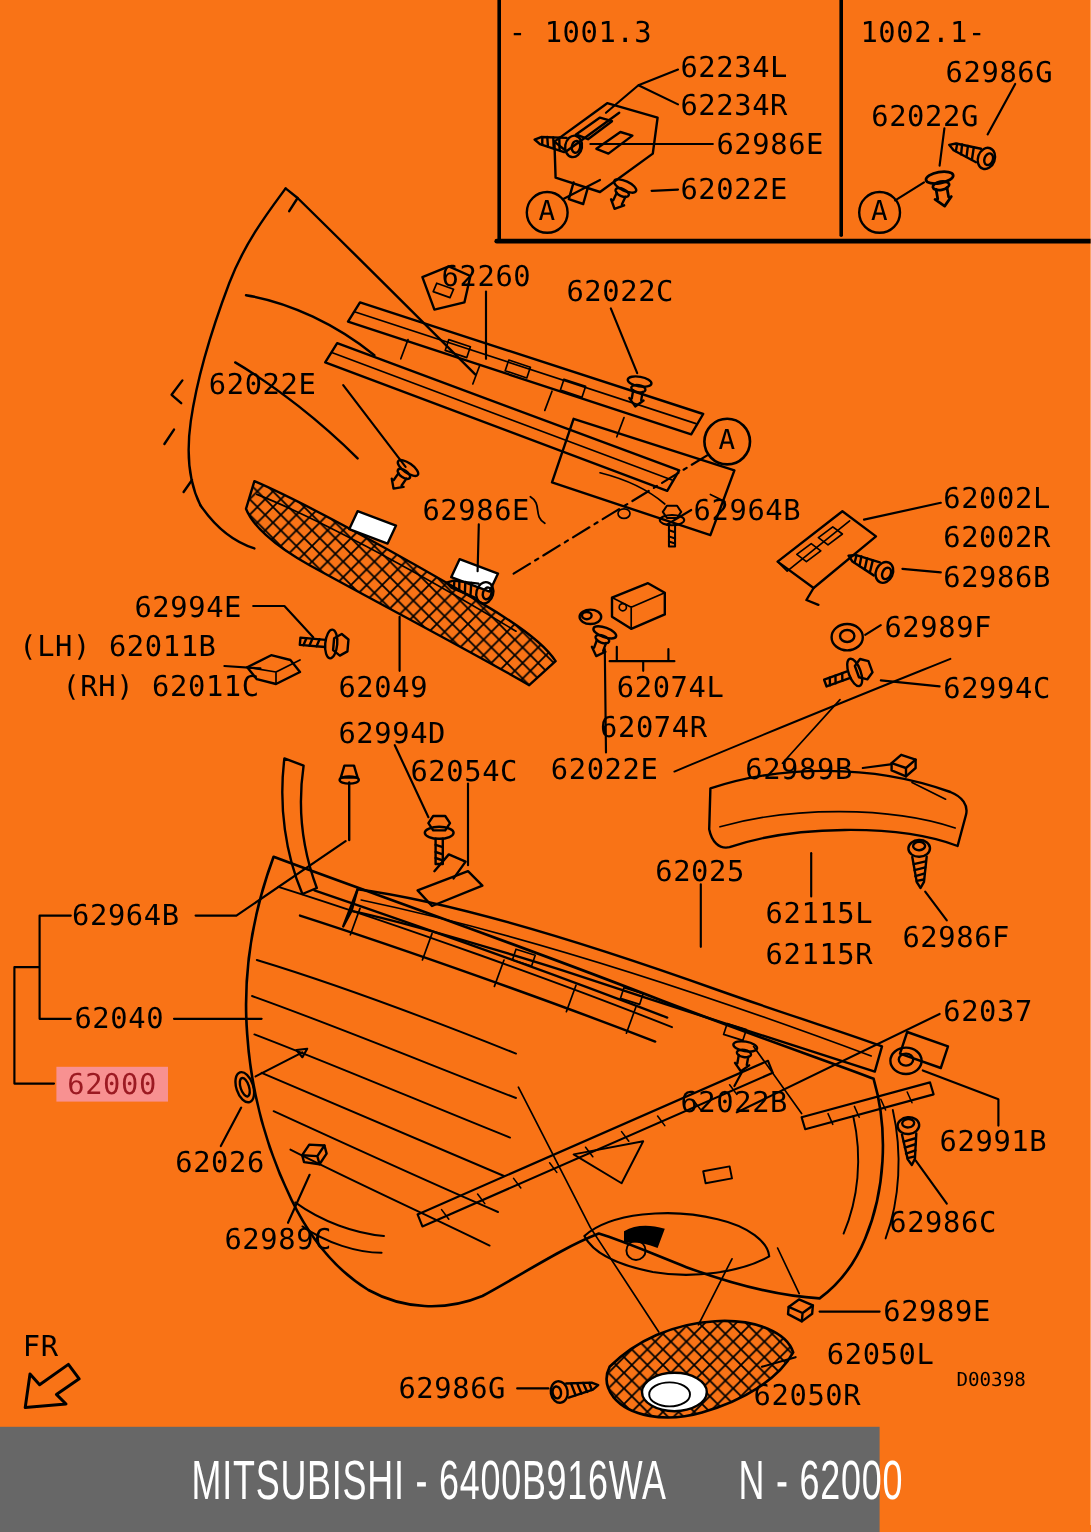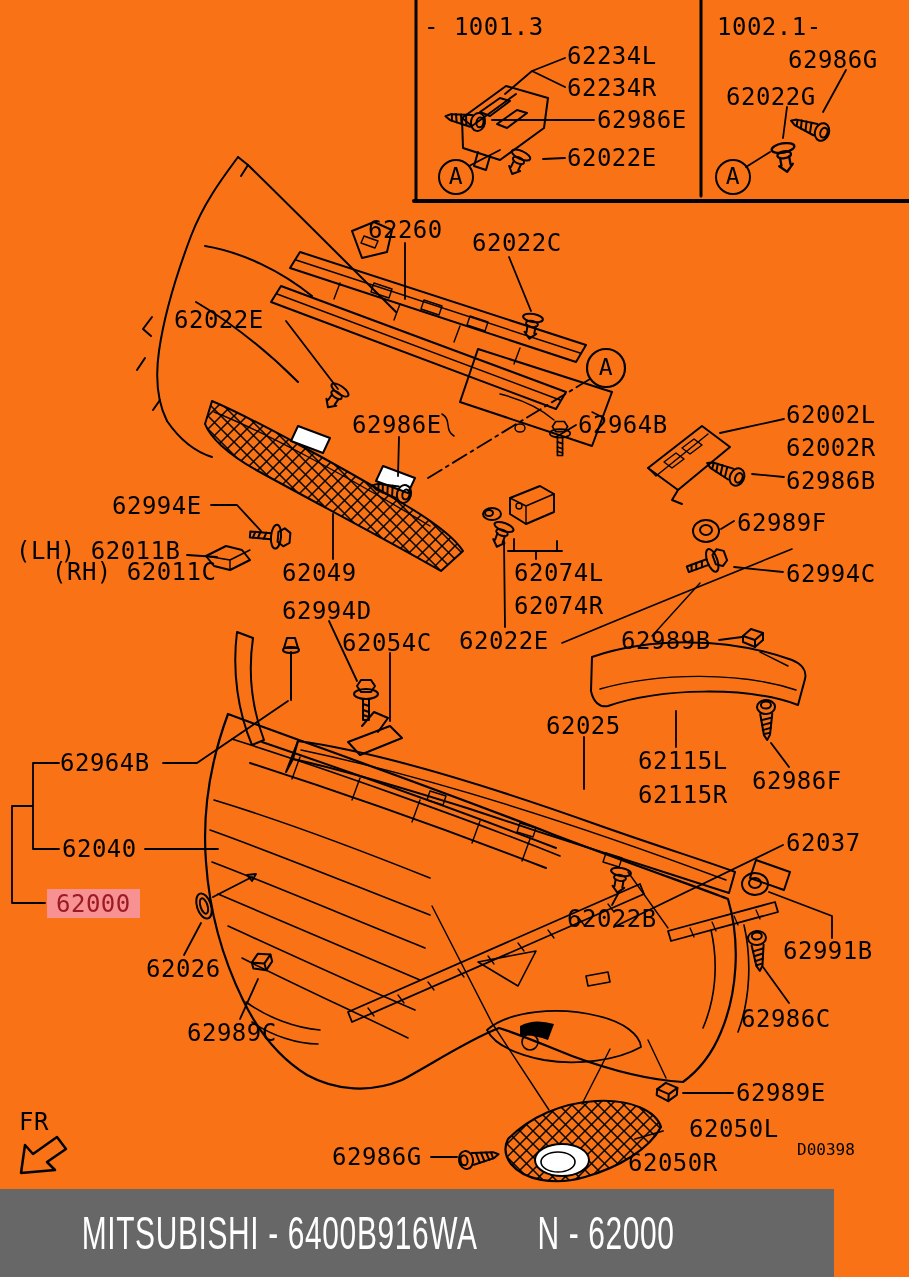--- a/index.html
+++ b/index.html
@@ -4,22 +4,22 @@
 <style>
   html,body{margin:0;padding:0;background:#fff}
   #stage{position:relative;width:909px;height:1277px;background:#f97316;overflow:hidden;
          font-family:"DejaVu Sans Mono",monospace}
   svg.art{position:absolute;left:0;top:0}
   .callout{position:absolute;font-size:24px;letter-spacing:.5px;line-height:1;
            color:#000;white-space:pre;font-family:"DejaVu Sans Mono",monospace}
   .callout.small{font-size:16px;letter-spacing:0}
   .callout.marker{font-size:23px;transform:translate(-50%,-52%)}
   .callout.highlight{background:#f89191;color:#9c1a22;padding:3px 9px 2px}
-  #footer{position:absolute;left:0;bottom:0;width:834px;height:88px;background:#676767;
-          display:flex;align-items:center;justify-content:flex-end}
+  #footer{position:absolute;left:0;bottom:0;width:733px;height:88px;background:#676767;
+          display:flex;align-items:center;justify-content:flex-start}
   #footer .ftext{display:flex;gap:92px;transform:scaleX(.65);color:#fff;
           font-family:"Liberation Sans",sans-serif;font-size:46px;letter-spacing:1px;white-space:nowrap}
 </style>
 </head>
 <body>
 
 <div id="stage">
 
 <svg class="art" width="909" height="1277" viewBox="0 0 909 1277" fill="none" stroke="#000" stroke-width="2" stroke-linecap="round" stroke-linejoin="round">
   <defs>
@@ -288,28 +288,28 @@
       <div class="callout" style="left: 472px; top: 231px;">62022C</div>
       <div class="callout" style="left: 174px; top: 308px;">62022E</div>
       <div class="callout" style="left: 352px; top: 413px;">62986E</div>
       <div class="callout" style="left: 578px; top: 413px;">62964B</div>
       <div class="callout" style="left: 786px; top: 403px;">62002L</div>
       <div class="callout" style="left: 786px; top: 436px;">62002R</div>
       <div class="callout" style="left: 786px; top: 469px;">62986B</div>
       <div class="callout" style="left: 737px; top: 511px;">62989F</div>
       <div class="callout" style="left: 786px; top: 562px;">62994C</div>
       <div class="callout" style="left: 112px; top: 494px;">62994E</div>
-      <div class="callout" style="left: 16px; top: 539px;">(LH) 62011B</div>
+      <div class="callout" style="left: 16px; top: 527px;">(LH) 62011B</div>
       <div class="callout" style="left: 16px; top: 560px; margin-left: 36px;">(RH) 62011C</div>
       <div class="callout" style="left: 282px; top: 561px;">62049</div>
       <div class="callout" style="left: 282px; top: 599px;">62994D</div>
       <div class="callout" style="left: 342px; top: 631px;">62054C</div>
       <div class="callout" style="left: 459px; top: 629px;">62022E</div>
       <div class="callout" style="left: 514px; top: 561px;">62074L</div>
-      <div class="callout" style="left: 514px; top: 594px;">62074R</div>
+      <div class="callout" style="left: 500px; top: 594px;">62074R</div>
       <div class="callout" style="left: 621px; top: 629px;">62989B</div>
       <div class="callout" style="left: 546px; top: 714px;">62025</div>
       <div class="callout" style="left: 638px; top: 749px;">62115L</div>
       <div class="callout" style="left: 638px; top: 783px;">62115R</div>
       <div class="callout" style="left: 752px; top: 769px;">62986F</div>
       <div class="callout" style="left: 60px; top: 751px;">62964B</div>
       <div class="callout" style="left: 62px; top: 837px;">62040</div>
       <div class="callout highlight" style="left: 47px; top: 889px;">62000</div>
       <div class="callout" style="left: 146px; top: 957px;">62026</div>
       <div class="callout" style="left: 187px; top: 1021px;">62989C</div>

